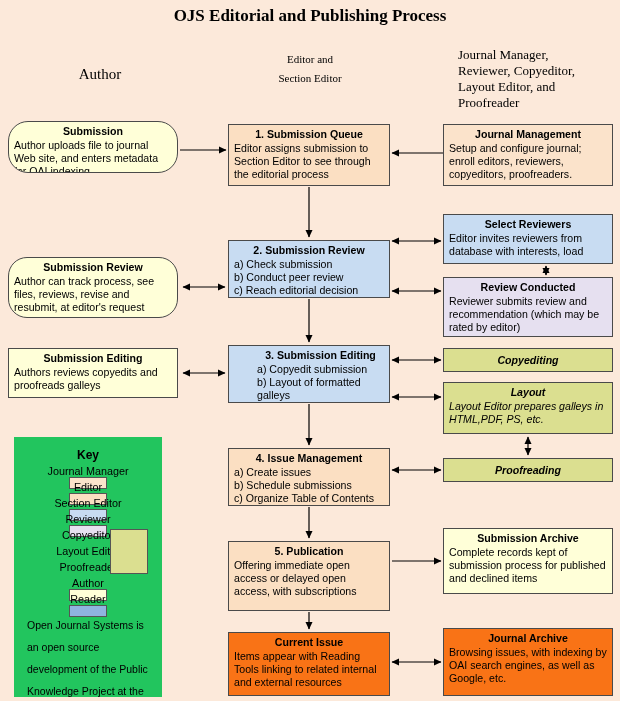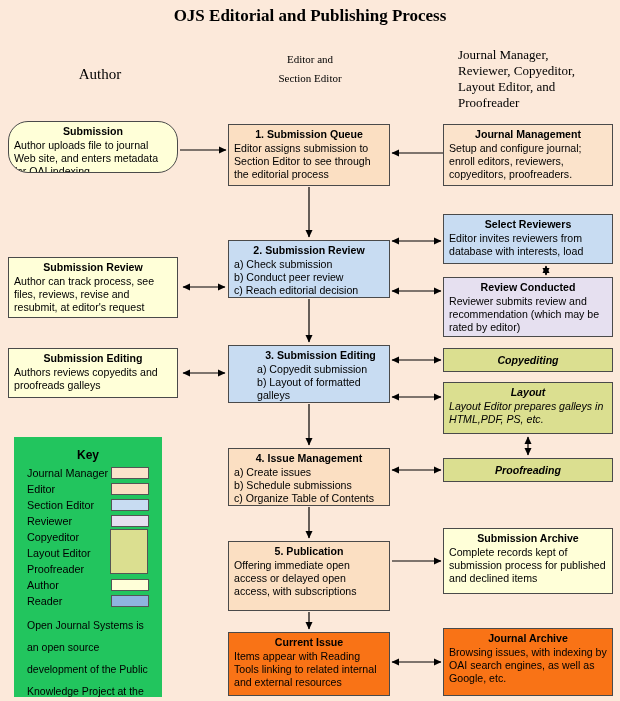--- a/index.html
+++ b/index.html
@@ -21,21 +21,21 @@
   .c-jm{background:#FBE3CB;}
   .c-blue{background:#C8DCF2;}
   .c-bluedark{background:#f97316;}
   .c-lav{background:#E6E0F0;}
   .c-olive{background:#DBDF90;font-style:italic;}
   .arrows{position:absolute;left:0;top:0;pointer-events:none;}
   .arrows line{stroke:#000;stroke-width:1.2;}
   .keybox{position:absolute;left:14px;top:437px;width:148px;height:260px;background:#22c55e;
           border:5px solid #22c55e;box-sizing:border-box;padding:4px 8px;}
   .key-title{font-size:12px;font-weight:bold;text-align:center;margin:2px 0 3px;}
-  .key-row{display:flex;justify-content:space-between;align-items:center;height:16px;font-size:10.8px;}
+  .key-row{display:flex;justify-content:space-between;align-items:center;height:16px;font-size:10.8px;flex-direction:column;}
   .key-row .swatch{width:38px;height:12px;border:1px solid #555;box-sizing:border-box;flex:0 0 auto;}
   .sw-jm{background:#FBE3CB;} .sw-editor{background:#FBDFC2;} .sw-se{background:#C8DCF2;}
   .sw-rev{background:#E6E0F0;} .sw-author{background:#FFFFD8;} .sw-reader{background:#8FB4E0;}
   .swatch-tall{position:absolute;right:9px;top:87px;width:38px;height:45px;border:1px solid #555;
                box-sizing:border-box;background:#DBDF90;}
   .key-note{margin-top:5px;font-size:10.5px;line-height:22px;text-align:left;}
   .key-url{font-size:10.5px;text-align:center;margin-top:14px;}
 </style>
 </head>
 <body>
@@ -111,21 +111,21 @@
       </g>
     <g>
         <line x1="392" y1="662" x2="441" y2="662" marker-start="url(#arr)" marker-end="url(#arr)"></line>
       </g>
   </svg>
 
   <div class="box c-cream" style="left:8px;top:121px;width:170px;height:52px;border-radius:20px;">
     <div class="box-title">Submission</div>
     <div class="box-body">Author uploads file to journal Web site, and enters metadata for OAI indexing</div>
   </div>
-  <div class="box c-cream" style="left:8px;top:257px;width:170px;height:61px;">
+  <div class="box c-cream" style="left:8px;top:257px;width:170px;height:61px;border-radius:19px;">
     <div class="box-title">Submission Review</div>
     <div class="box-body">Author can track process, see files, reviews, revise and resubmit, at editor's request</div>
   </div>
   <div class="box c-cream" style="left:8px;top:348px;width:170px;height:50px;">
     <div class="box-title">Submission Editing</div>
     <div class="box-body">Authors reviews copyedits and proofreads galleys</div>
   </div>
 
   <div class="box c-peach" style="left:228px;top:124px;width:162px;height:62px;">
     <div class="box-title">1. Submission Queue</div>

